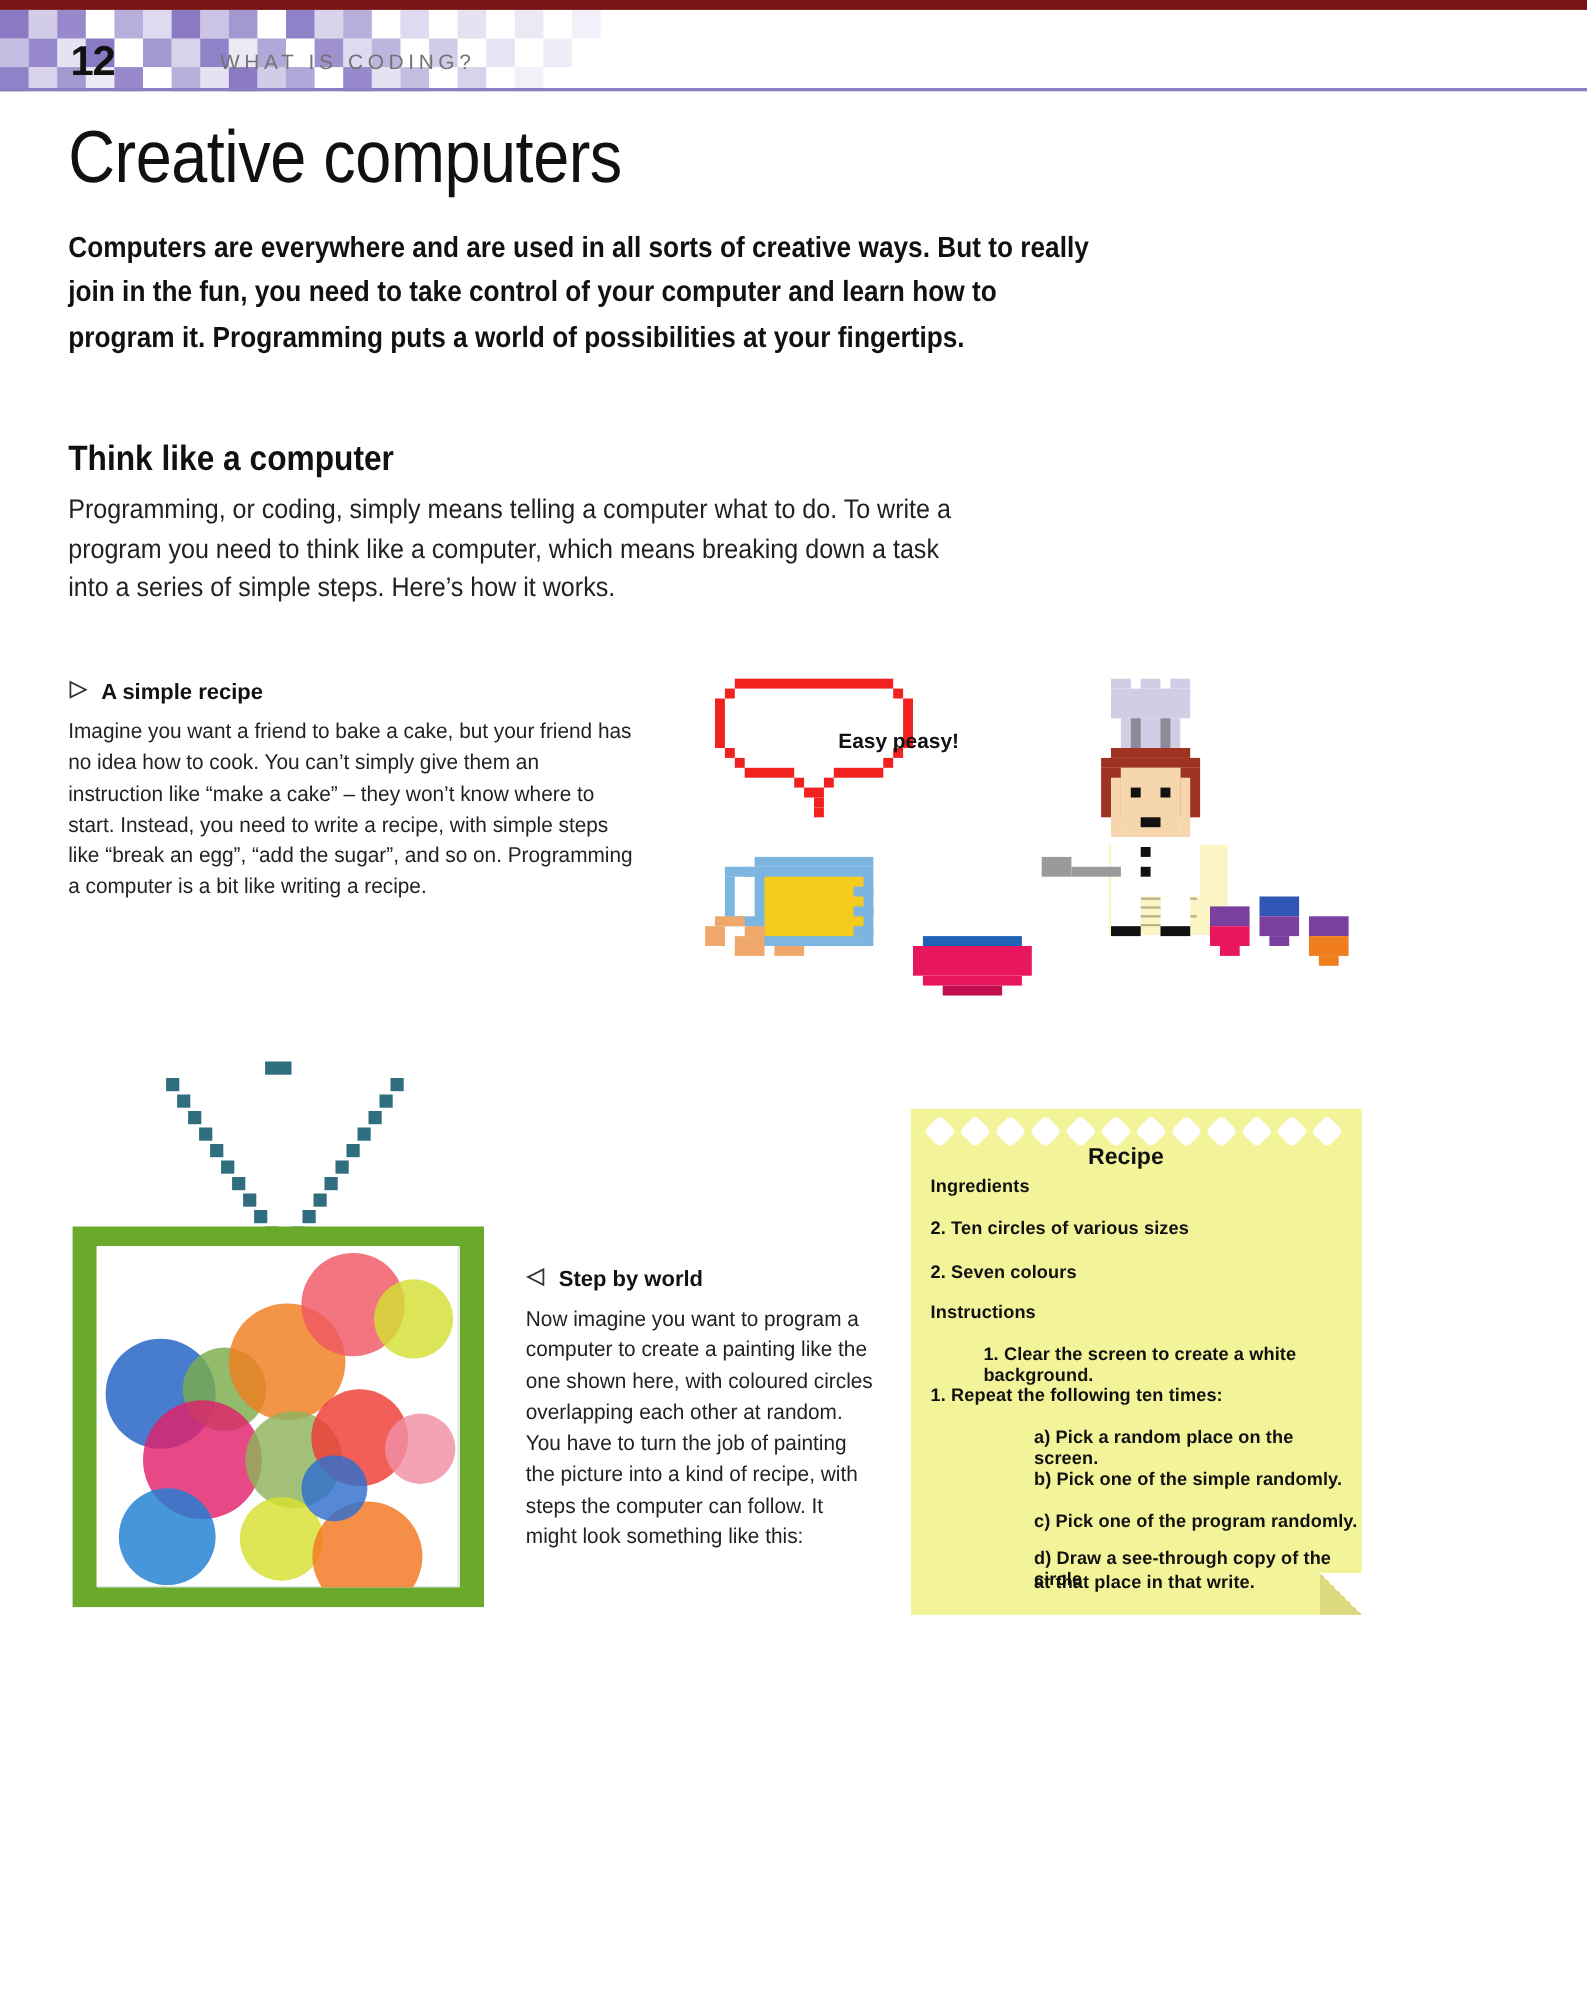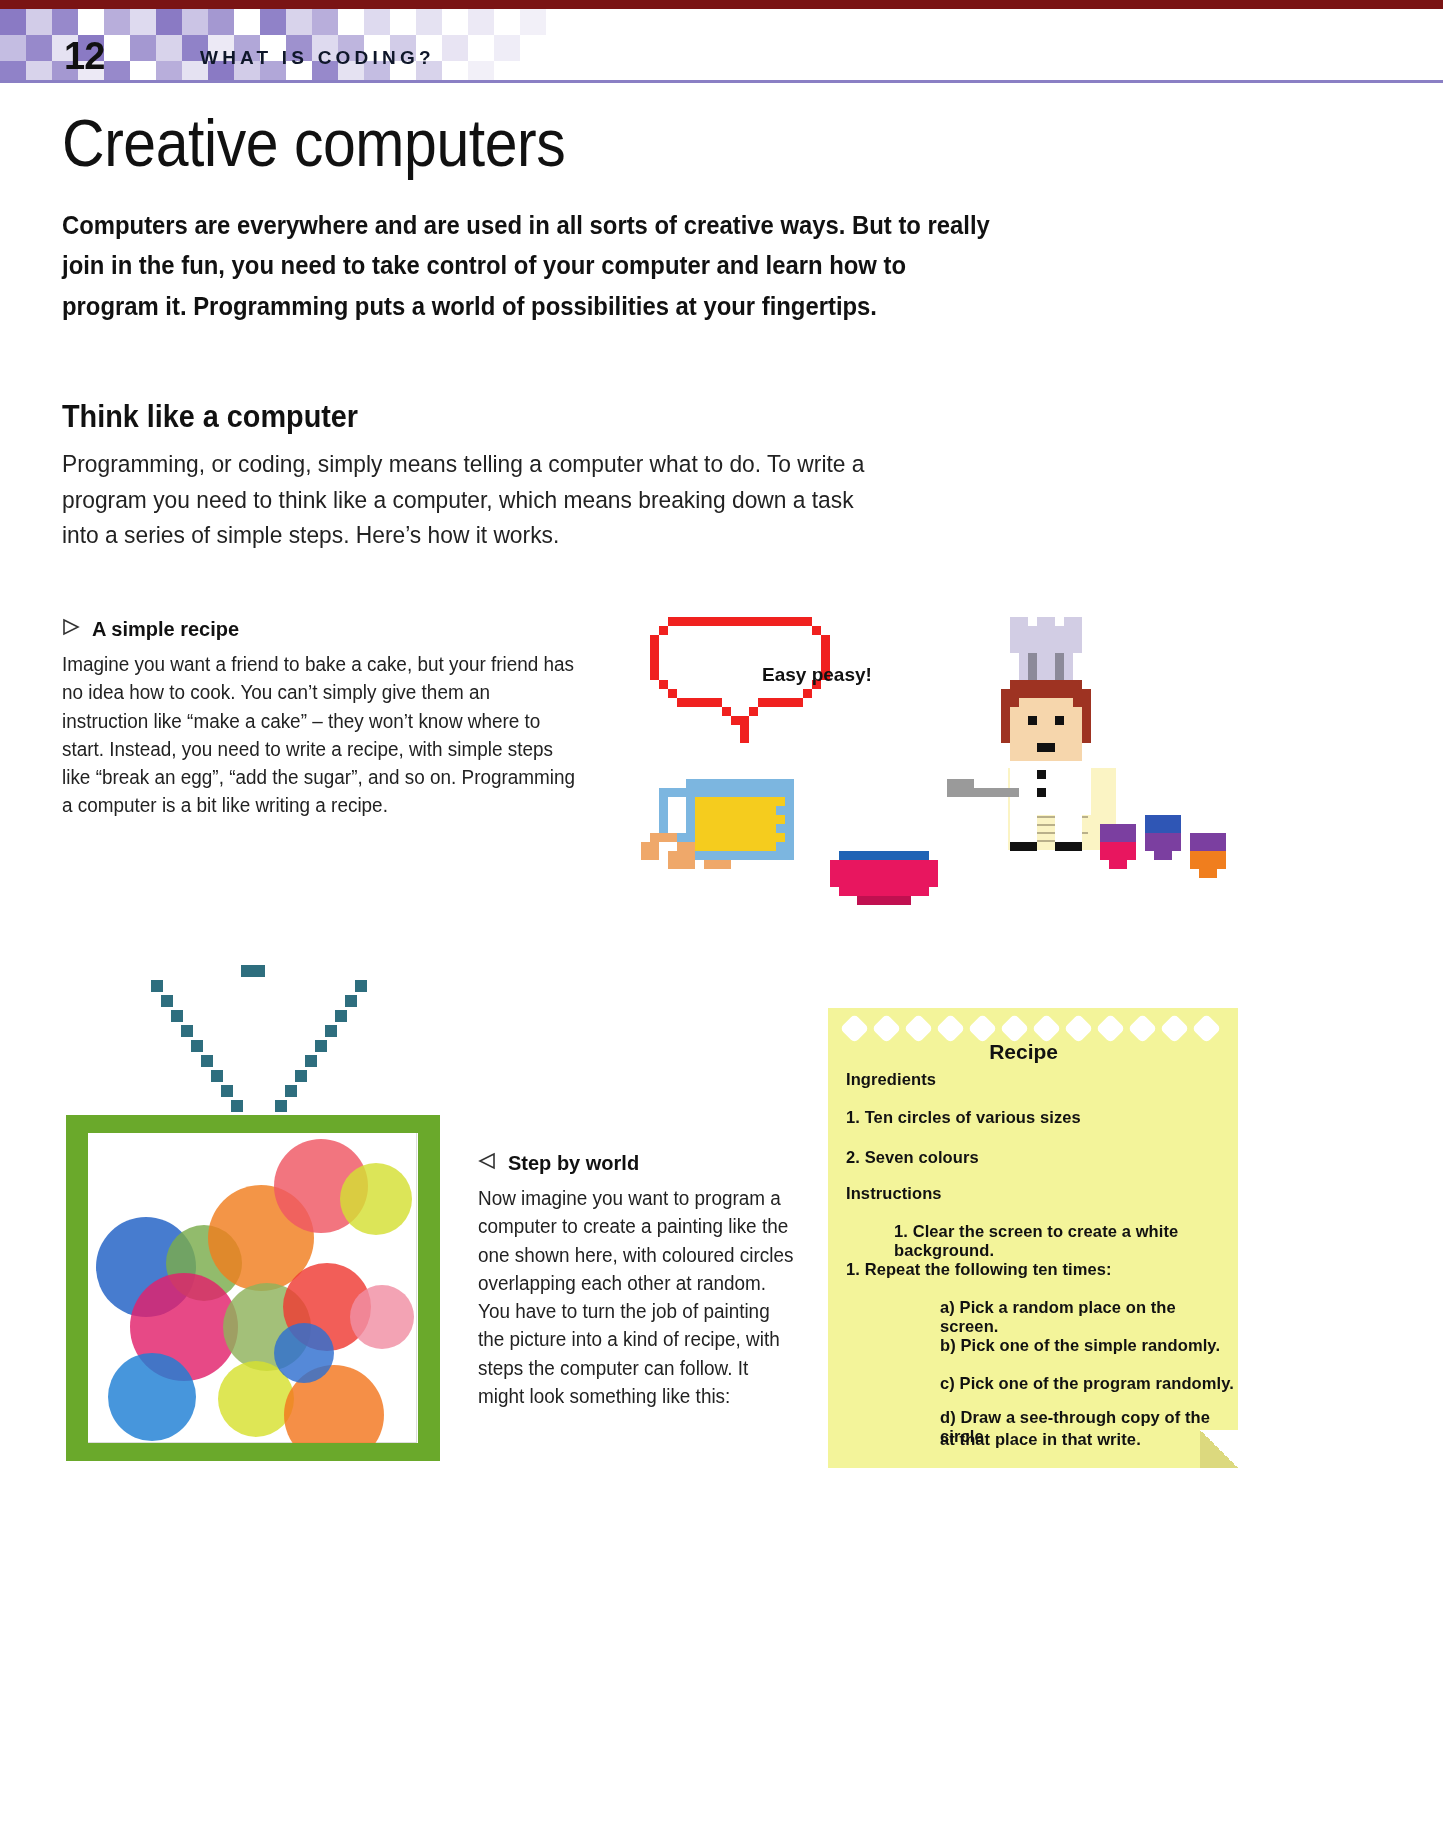--- a/index.html
+++ b/index.html
@@ -11,22 +11,22 @@
   
   .topbar{position:absolute;left:0;top:0;width:1443px;height:9px;background:#7a1414;}
   .hdr{position:absolute;left:0;top:9px;width:1443px;height:74px;}
   .checker{position:absolute;left:0;top:0;width:700px;height:74px;overflow:hidden;}
   .chk{position:absolute;}
   .pagenum{
     position:absolute;left:64px;top:26px;font-size:38px;font-weight:bold;
     letter-spacing:-1px;color:#111;font-family:"Liberation Sans",sans-serif;z-index:5;
   }
   .chapter{
-    position:absolute;left:200px;top:38px;font-size:19px;font-weight:bold;
-    letter-spacing:4.2px;color:#0f172a;z-index:5;
+    position:absolute;left:200px;top:38px;font-size:19px;font-weight:normal;
+    letter-spacing:4.2px;color:#737373;z-index:5;
   }
   .rule{position:absolute;left:0;top:80px;width:1443px;height:3px;background:#8a7fc4;}
   
   .h1{
     position:absolute;left:62px;top:108px;width:900px;
     font-size:67px;font-weight:400;color:#111;letter-spacing:-0.5px;
     transform:scaleX(.88);transform-origin:left top;line-height:1.05;
   }
   .intro{
     position:absolute;left:62px;top:205px;width:1040px;
@@ -303,21 +303,21 @@
       <div class="hole" style="left: 208px; top: 10px;"></div>
       <div class="hole" style="left: 240px; top: 10px;"></div>
       <div class="hole" style="left: 272px; top: 10px;"></div>
       <div class="hole" style="left: 304px; top: 10px;"></div>
       <div class="hole" style="left: 336px; top: 10px;"></div>
       <div class="hole" style="left: 368px; top: 10px;"></div>
     </div>
   <div class="note-title">Recipe</div>
   <div id="note-lines">
       <div class="note-line" style="left: 18px; top: 62px;">Ingredients</div>
-      <div class="note-line" style="left: 18px; top: 100px;">1. Ten circles of various sizes</div>
+      <div class="note-line" style="left: 18px; top: 100px;">2. Ten circles of various sizes</div>
       <div class="note-line" style="left: 18px; top: 140px;">2. Seven colours</div>
       <div class="note-line" style="left: 18px; top: 176px;">Instructions</div>
       <div class="note-line" style="left: 18px; top: 214px; margin-left: 48px;">1. Clear the screen to create a white background.</div>
       <div class="note-line" style="left: 18px; top: 252px;">1. Repeat the following ten times:</div>
       <div class="note-line note-sub" style="left: 64px; top: 290px;">a) Pick a random place on the screen.</div>
       <div class="note-line note-sub" style="left: 64px; top: 328px;">b) Pick one of the simple randomly.</div>
       <div class="note-line note-sub" style="left: 64px; top: 366px;">c) Pick one of the program randomly.</div>
       <div class="note-line note-sub" style="left: 64px; top: 400px;">d) Draw a see-through copy of the circle</div>
       <div class="note-line note-sub" style="left: 64px; top: 422px;">at that place in that write.</div>
     </div>

